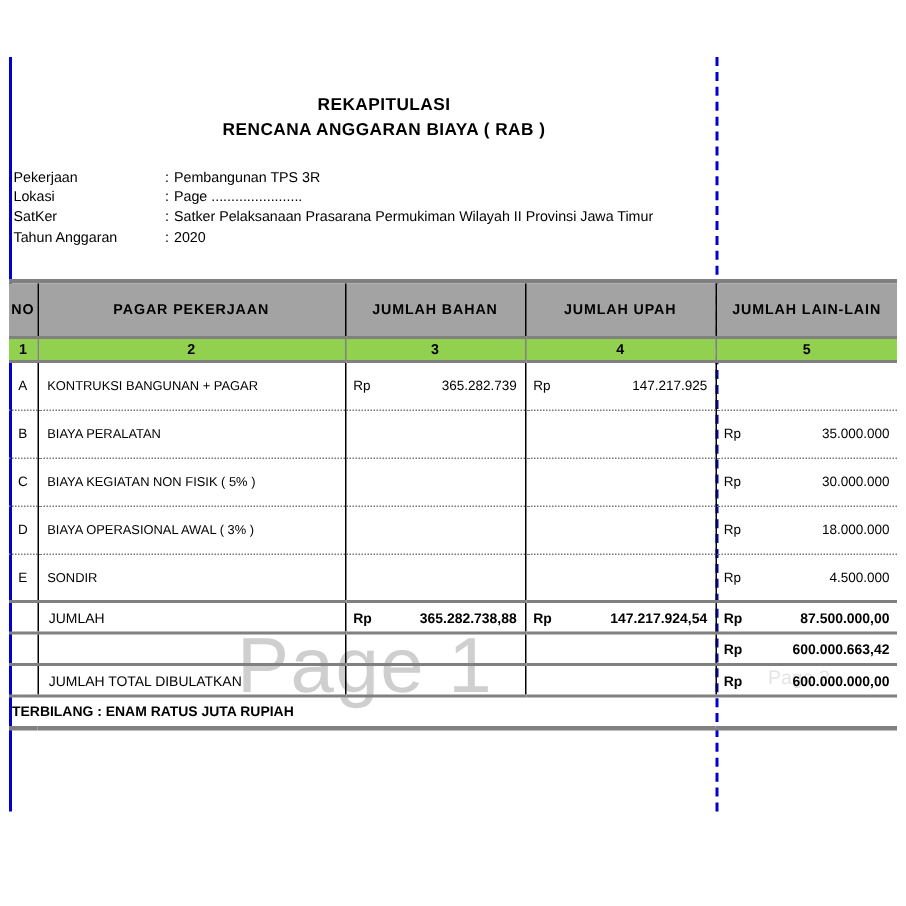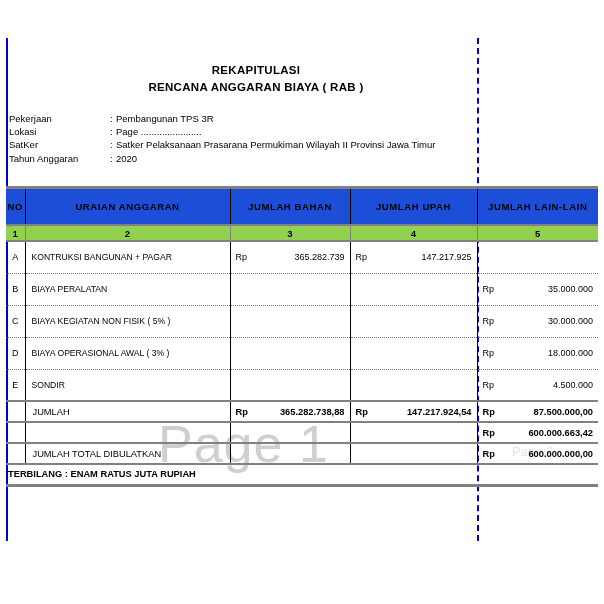--- a/index.html
+++ b/index.html
@@ -110,21 +110,21 @@
 
   
   .hdr td {
     height: 36px;
     border-left: 1.3px solid #000;
     border-right: 1.3px solid #000;
     text-align: center;
     font-weight: bold;
     font-size: 9.5px;
     letter-spacing: .6px;
-    background: #1d4ed8;
+    background: #a3a3a3;
   }
   .hdr td:first-child { border-left: none; }
   .hdr td:last-child  { border-right: none; }
 
   
   .numrow td {
     height: 16px;
     background: #92d050;
     text-align: center;
     font-weight: bold;
@@ -242,21 +242,21 @@
       <col style="width:121px">
     </colgroup>
     <tbody>
 
       <tr>
         <td class="gline" colspan="5"></td>
       </tr>
 
       <tr class="hdr">
         <td>NO</td>
-        <td>URAIAN ANGGARAN</td>
+        <td>PAGAR PEKERJAAN</td>
         <td>JUMLAH BAHAN</td>
         <td>JUMLAH UPAH</td>
         <td>JUMLAH LAIN-LAIN</td>
       </tr>
 
       <tr class="numrow">
         <td>1</td>
         <td>2</td>
         <td>3</td>
         <td>4</td>

